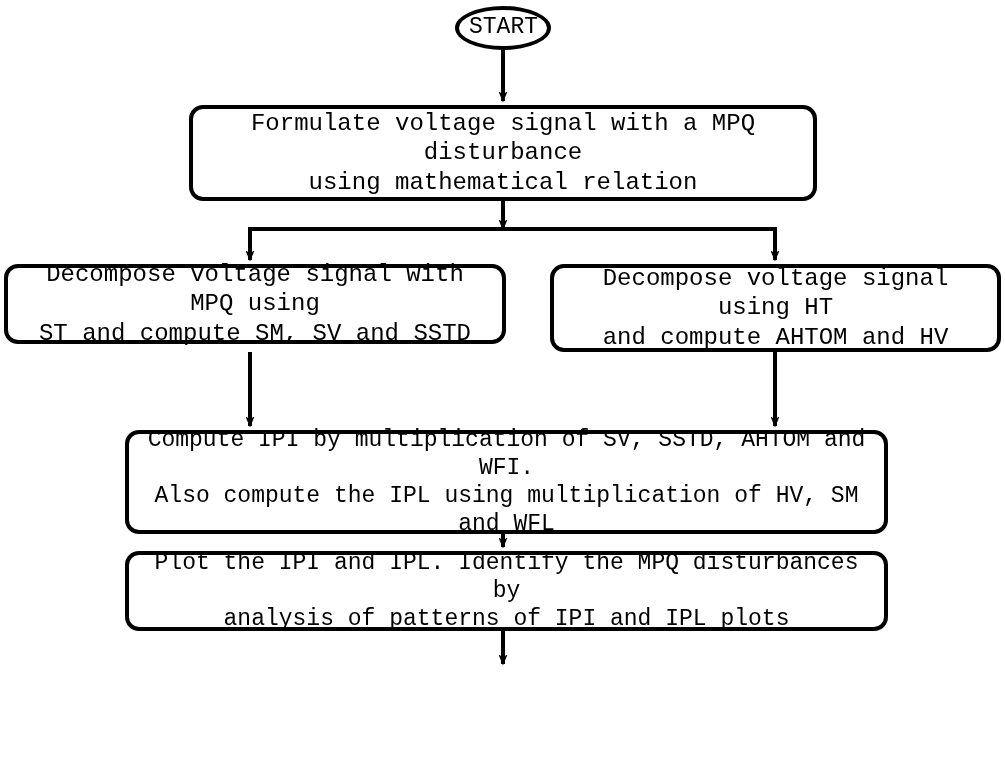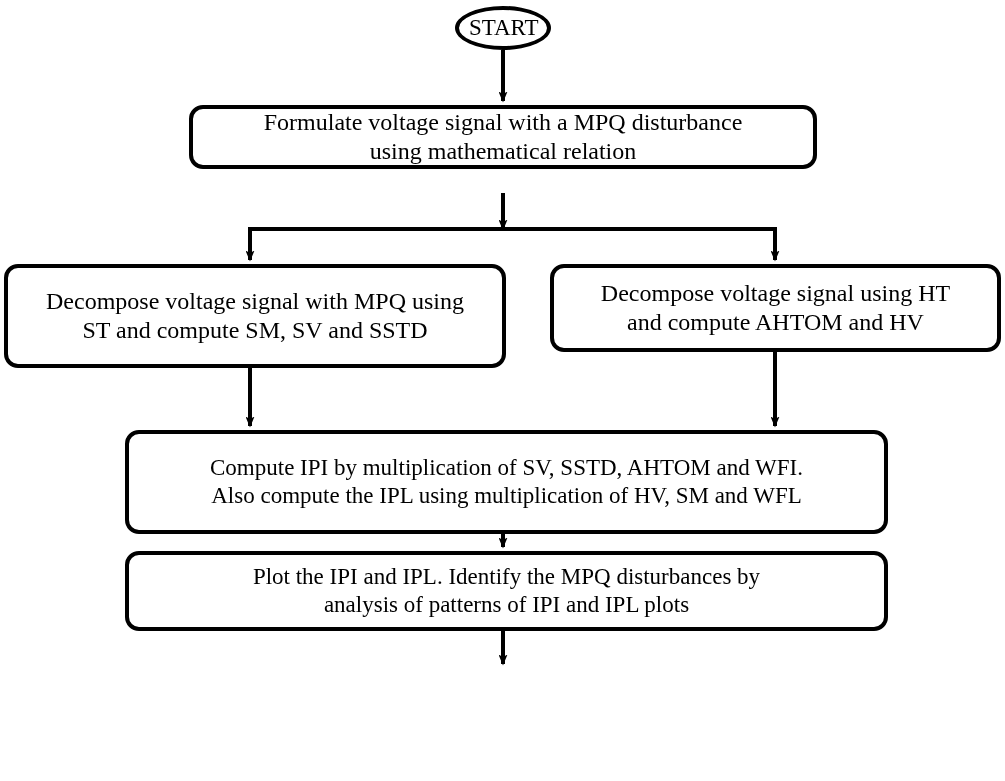--- a/index.html
+++ b/index.html
@@ -11,20 +11,21 @@
   body {
     font-family: "Liberation Serif", "DejaVu Serif", serif;
     color: #000000;
   }
   #flowchart-canvas {
     position: relative;
     width: 1005px;
     height: 781px;
     background: #ffffff;
     overflow: hidden;
+    font-family: Liberation Mono, monospace;
   }
   #connector-layer {
     position: absolute;
     left: 0;
     top: 0;
     width: 1005px;
     height: 781px;
     pointer-events: none;
   }
   .node {
@@ -50,22 +51,22 @@
   }
   .node-text {
     display: block;
     width: 100%;
     padding: 0 10px;
     box-sizing: border-box;
     white-space: pre-line;
   }
   
   #node-start      { left: 455px; top: 6px;   width: 96px;  height: 44px;  font-size: 23px; }
-  #node-formulate  { left: 189px; top: 105px; width: 628px; height: 64px;  font-size: 24px; }
-  #node-st         { left: 4px;   top: 264px; width: 502px; height: 104px;  font-size: 24px; }
+  #node-formulate  { left: 189px; top: 105px; width: 628px; height: 96px;  font-size: 24px; }
+  #node-st         { left: 4px;   top: 264px; width: 502px; height: 80px;  font-size: 24px; }
   #node-ht         { left: 550px; top: 264px; width: 451px; height: 88px;  font-size: 24px; }
   #node-ipi-ipl    { left: 125px; top: 430px; width: 763px; height: 104px;  font-size: 23px; }
   #node-plot       { left: 125px; top: 551px; width: 763px; height: 80px;  font-size: 23px; }
   #node-features   { left: 118px; top: 668px; width: 770px; height: 110px; font-size: 23px; }
 </style>
 </head>
 <body>
 
 <div id="flowchart-canvas">
 

